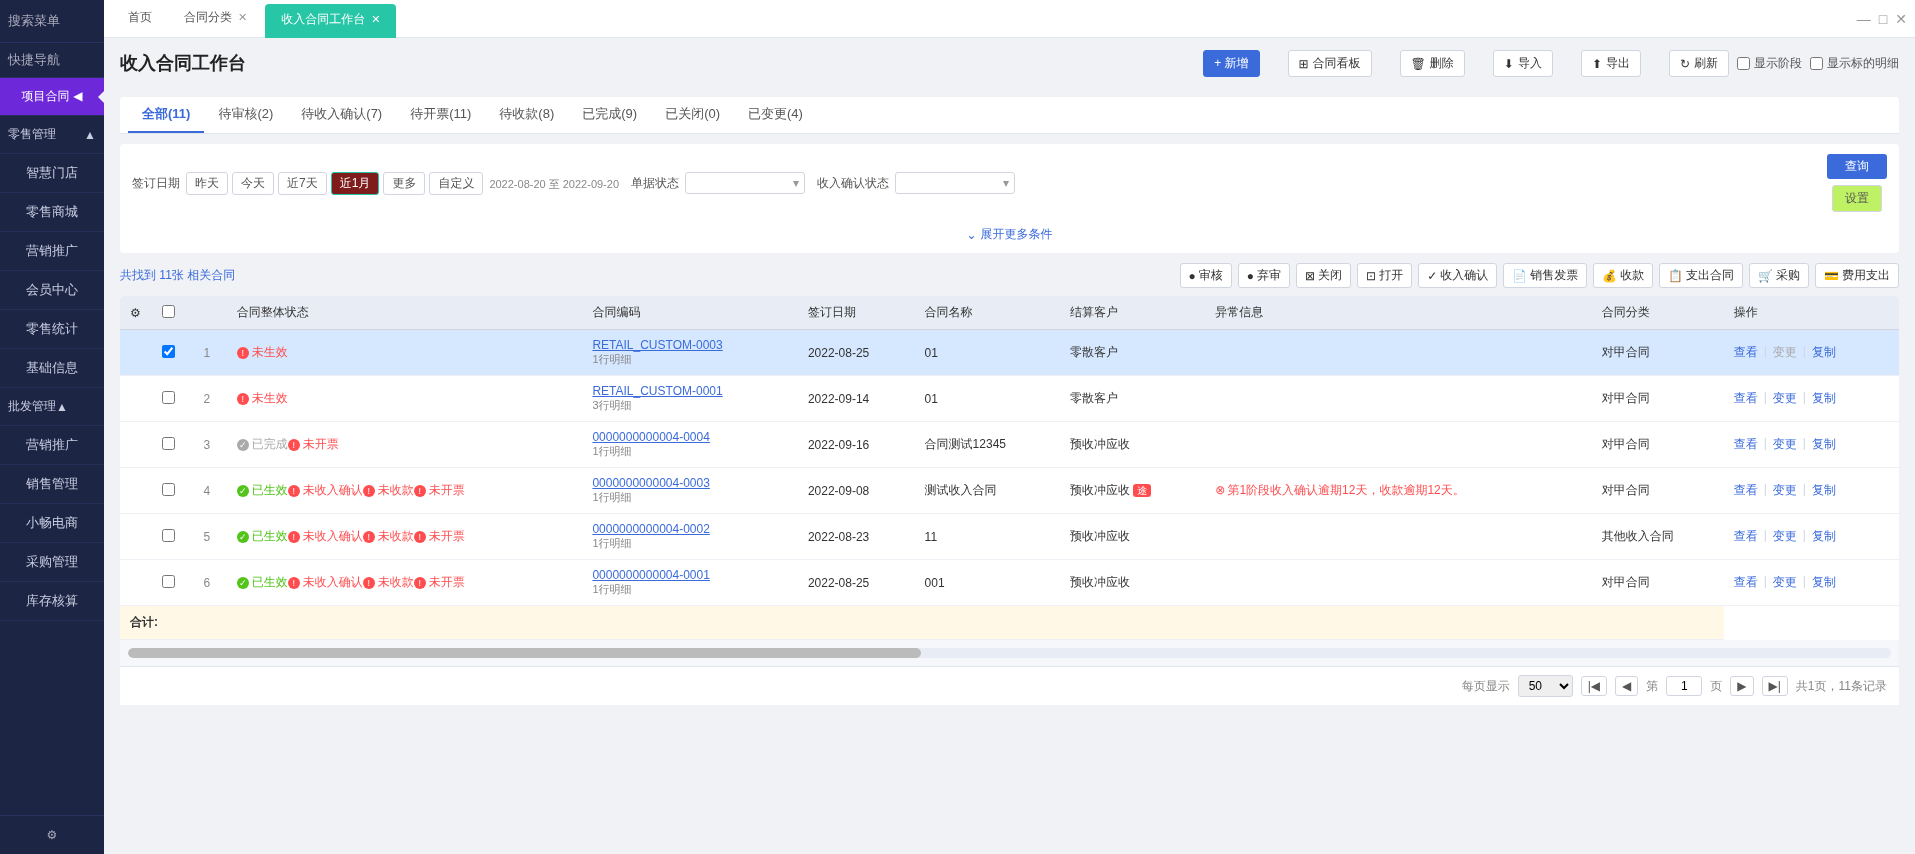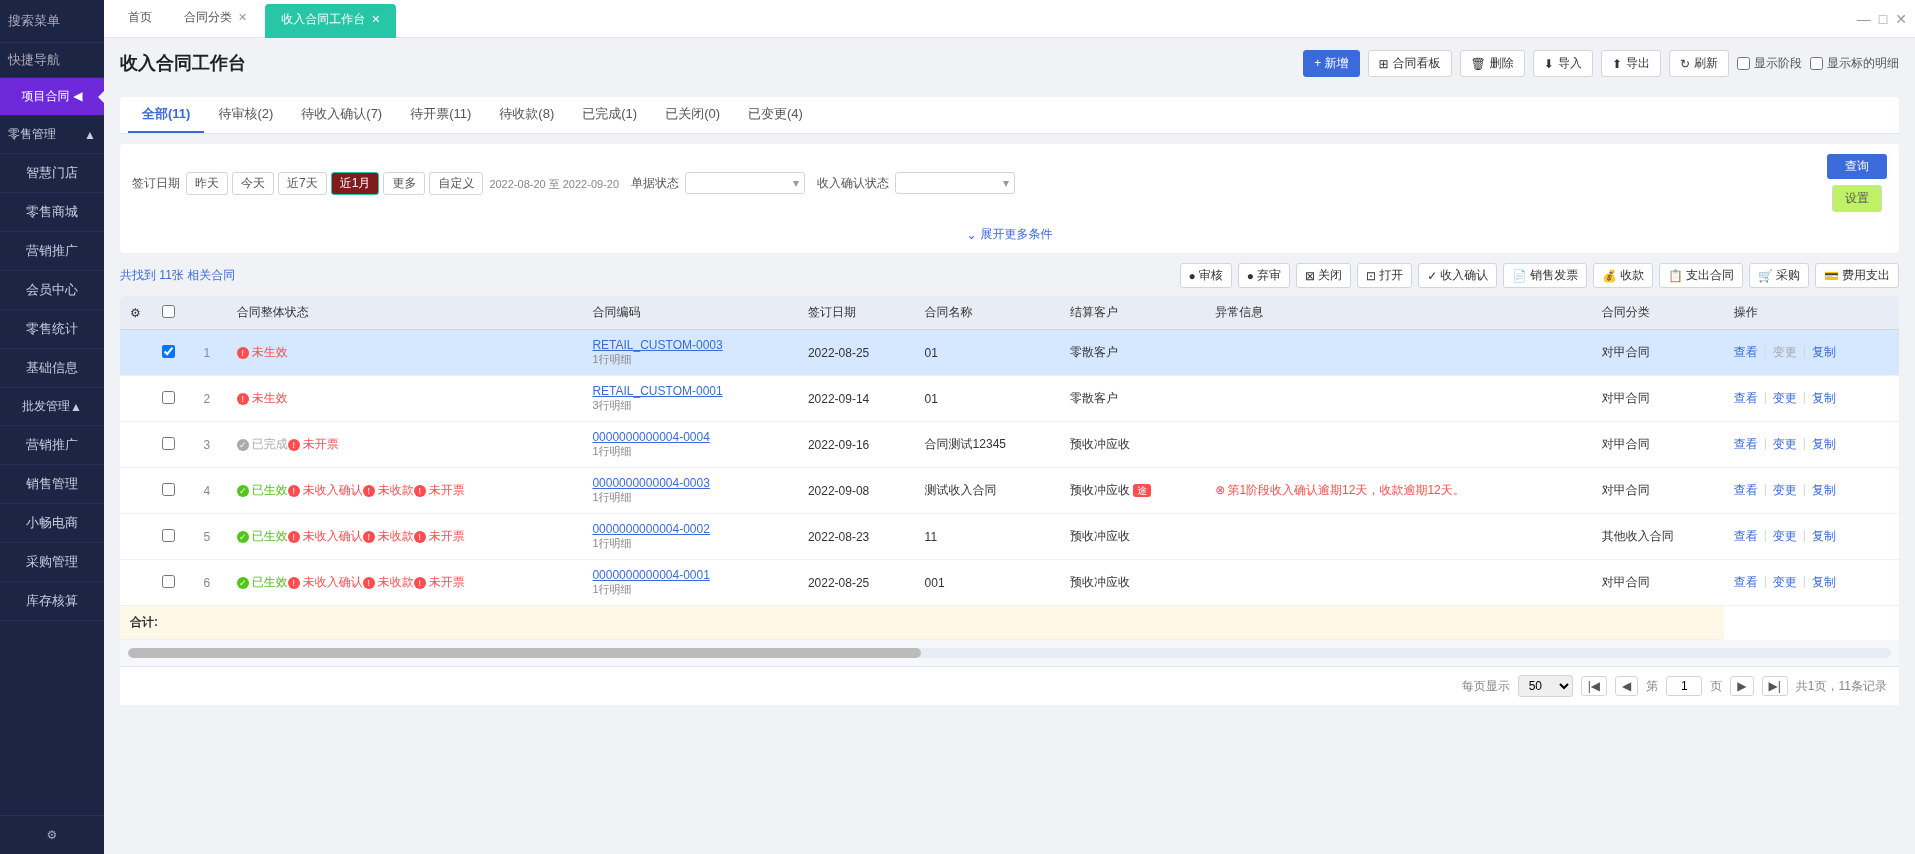--- a/index.html
+++ b/index.html
@@ -24,21 +24,21 @@
     .top-tab .close-icon { margin-left: 6px; color: #999; font-size: 11px; }
     .top-tab.active .close-icon { color: #fff; }
     .window-controls { margin-left: auto; display: flex; gap: 8px; color: #999; font-size: 16px; cursor: pointer; }
 
     
     .page-content { flex: 1; padding: 12px 16px; overflow: auto; background: #f0f2f5; }
     .page-title { font-size: 18px; font-weight: bold; color: #222; margin-bottom: 12px; }
 
     
     .toolbar { display: flex; align-items: center; gap: 8px; margin-bottom: 10px; flex-wrap: wrap; }
-    .toolbar-btn { display: flex; align-items: center; gap: 4px; padding: 4px 10px; border: 1px solid #d0d5e0; background: #fff; border-radius: 3px; cursor: pointer; color: #333; font-size: 12px; }
+    .toolbar-btn { display: flex; align-items: center; gap: 4px; padding: 4px 10px; border: 1px solid #d0d5e0; background: #fff; border-radius: 3px; cursor: pointer; color: #333; font-size: 12px; margin-left: 20px; }
     .toolbar-btn.primary { background: #3b6bdb; color: #fff; border-color: #3b6bdb; }
     .toolbar-checkbox { display: flex; align-items: center; gap: 4px; font-size: 12px; color: #555; }
     .toolbar-checkbox input { cursor: pointer; }
 
     
     .filter-tabs { display: flex; gap: 0; margin-bottom: 10px; border-bottom: 1px solid #e0e4ed; background: #fff; border-radius: 4px 4px 0 0; padding: 0 8px; }
     .filter-tab { padding: 8px 14px; cursor: pointer; color: #555; font-size: 13px; border-bottom: 2px solid transparent; white-space: nowrap; }
     .filter-tab.active { color: #3b6bdb; border-bottom: 2px solid #3b6bdb; font-weight: bold; }
 
     
@@ -108,21 +108,21 @@
   <div class="sidebar-item" style="display:flex;justify-content:space-between;align-items:center;">
     <span>零售管理</span>
     <span>▲</span>
   </div>
   <div class="sidebar-item">智慧门店</div>
   <div class="sidebar-item">零售商城</div>
   <div class="sidebar-item">营销推广</div>
   <div class="sidebar-item">会员中心</div>
   <div class="sidebar-item">零售统计</div>
   <div class="sidebar-item">基础信息</div>
-  <div class="sidebar-item" style="display:flex;justify-content:center;align-items:center;">
+  <div class="sidebar-item" style="display:flex;justify-content:flex-start;align-items:center;">
     <span>批发管理</span>
     <span>▲</span>
   </div>
   <div class="sidebar-item">营销推广</div>
   <div class="sidebar-item">销售管理</div>
   <div class="sidebar-item">小畅电商</div>
   <div class="sidebar-item">采购管理</div>
   <div class="sidebar-item">库存核算</div>
 
   <div class="sidebar-bottom">
@@ -187,21 +187,21 @@
         </label>
       </div>
     </div>
 
     <div class="filter-tabs">
       <div class="filter-tab active">全部(11)</div>
       <div class="filter-tab">待审核(2)</div>
       <div class="filter-tab">待收入确认(7)</div>
       <div class="filter-tab">待开票(11)</div>
       <div class="filter-tab">待收款(8)</div>
-      <div class="filter-tab">已完成(1)</div>
+      <div class="filter-tab">已完成(9)</div>
       <div class="filter-tab">已关闭(0)</div>
       <div class="filter-tab">已变更(4)</div>
     </div>
 
     <div class="search-bar">
       <div class="search-group">
         <span class="search-label">签订日期</span>
         <div class="date-btns">
           <button class="date-btn">昨天</button>
           <button class="date-btn">今天</button>

